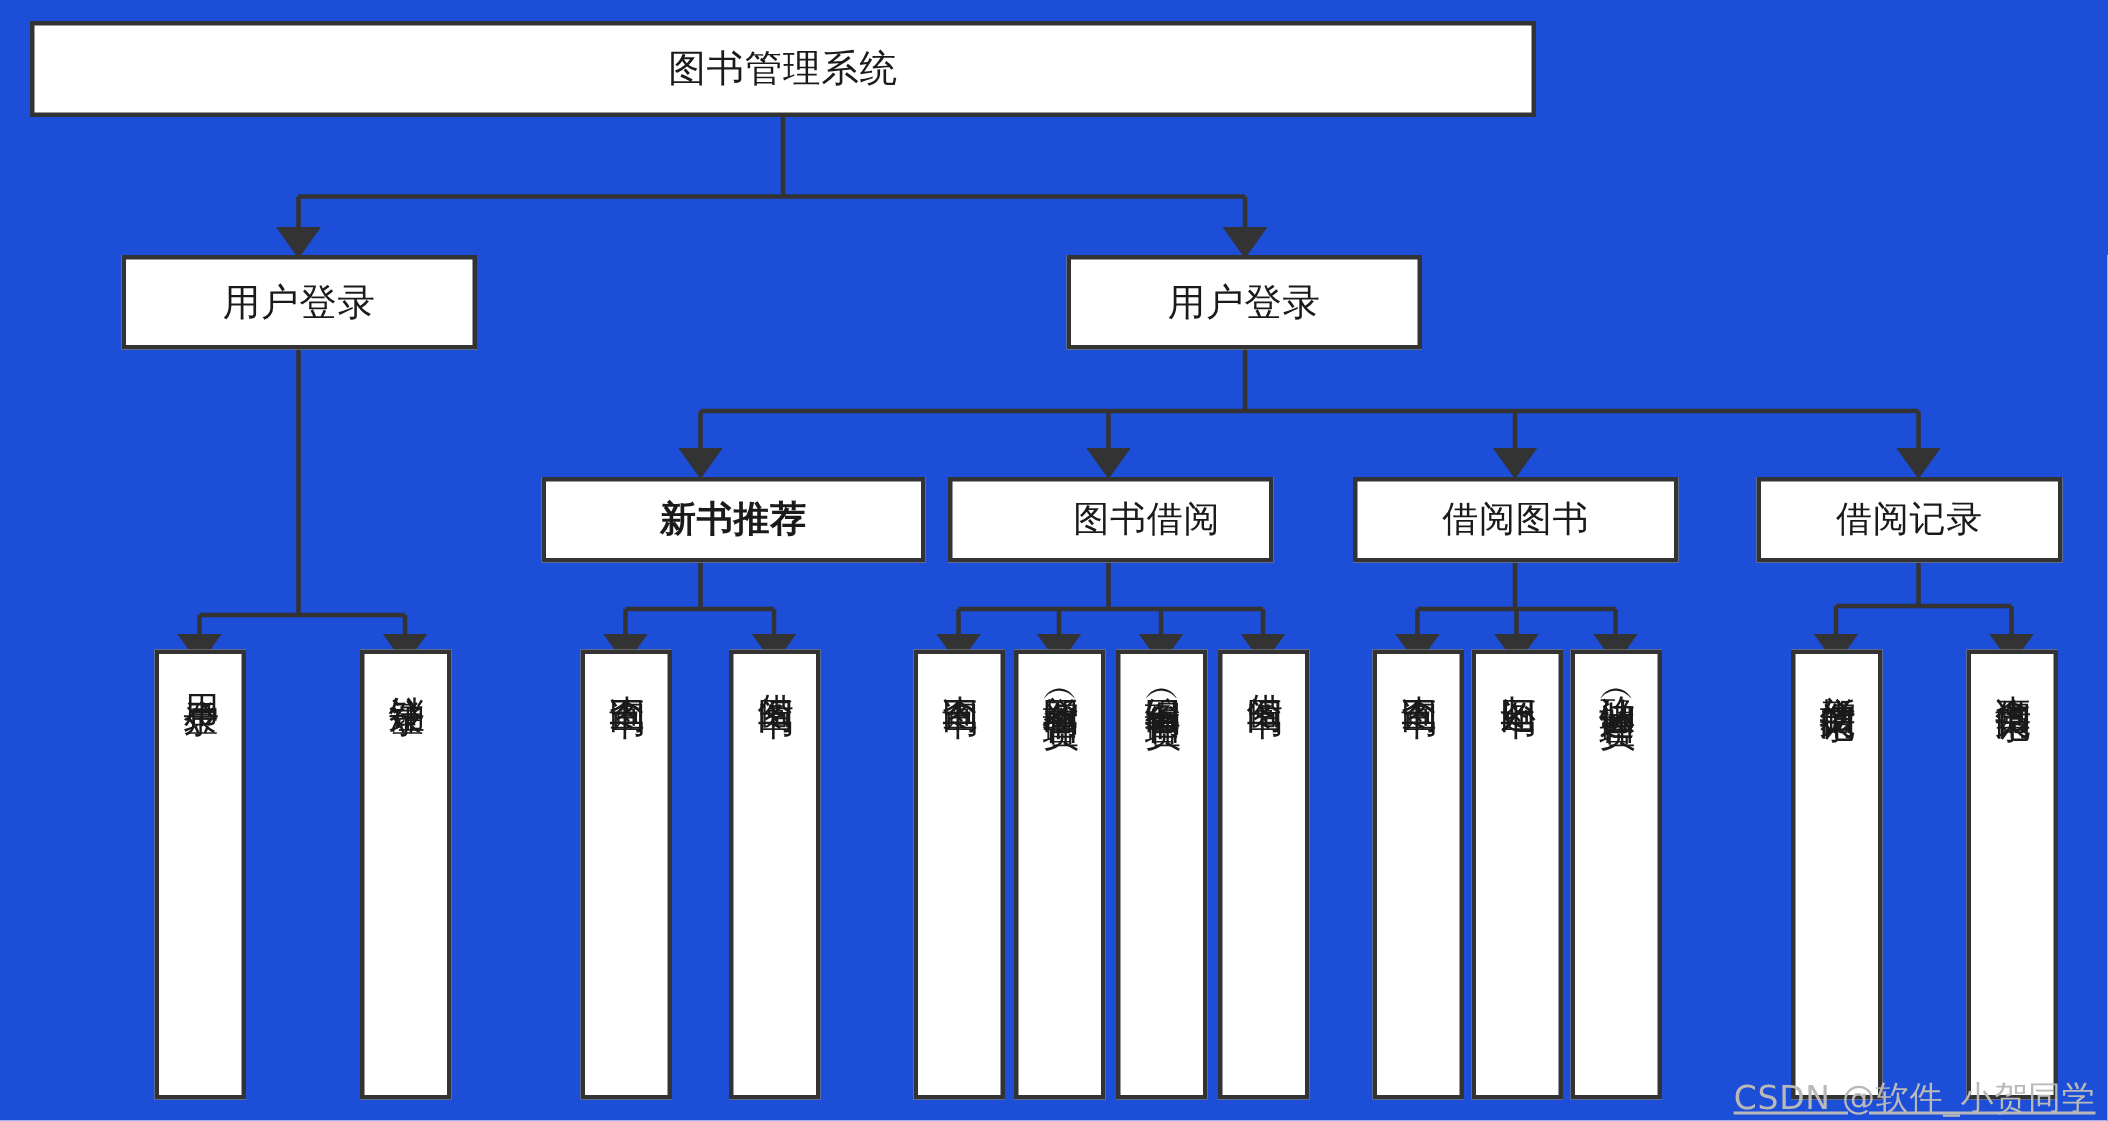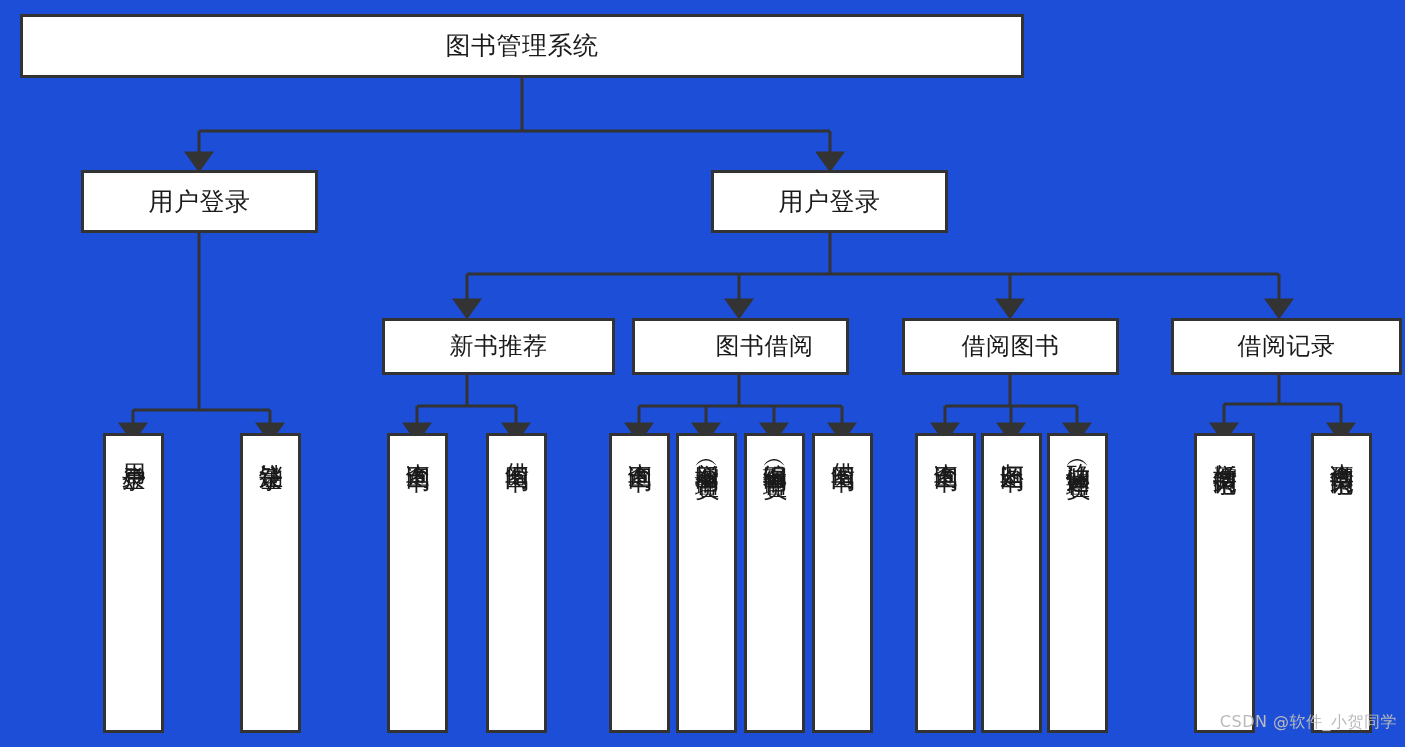--- a/index.html
+++ b/index.html
@@ -68,26 +68,27 @@
     writing-mode: vertical-rl;
     text-orientation: upright;
     font-size: 24px;
     line-height: 1.05;
     letter-spacing: 2px;
     white-space: nowrap;
   }
   #watermark {
     position: absolute;
     right: 8px;
-    bottom: 14px;
-    font-size: 16px;
+    bottom: 0;
+    font-size: 22px;
     color: #b9b9b9;
     letter-spacing: 0.5px;
     z-index: 5;
     white-space: nowrap;
+    text-decoration: underline;
   }
 </style>
 </head>
 <body>
 
 <div id="canvas">
 
   <svg id="edges" viewBox="0 0 1405 747">
     <defs>
       <marker id="arrow" markerWidth="10" markerHeight="10" refX="3.2" refY="5" orient="auto" markerUnits="strokeWidth">
@@ -143,33 +144,33 @@
   </div>
 
   <div class="node horiz lvl2" style="left:81px; top:170px; width:237px; height:63px;">
     <span class="label">用户登录</span>
   </div>
 
   <div class="node horiz lvl2" style="left:711px; top:170px; width:237px; height:63px;">
     <span class="label">用户登录</span>
   </div>
 
-  <div class="node horiz lvl3" style="left:382px; top:318px; width:233px; height:57px;">
+  <div class="node horiz lvl3" style="left:361px; top:318px; width:256px; height:57px;font-weight:bold;">
     <span class="label">新书推荐</span>
   </div>
 
   <div class="node horiz lvl3" style="left:632px; top:318px; width:217px; height:57px;padding-left:48px;">
     <span class="label">图书借阅</span>
   </div>
 
   <div class="node horiz lvl3" style="left:902px; top:318px; width:217px; height:57px;">
     <span class="label">借阅图书</span>
   </div>
 
-  <div class="node horiz lvl3" style="left:1171px; top:318px; width:231px; height:57px;">
+  <div class="node horiz lvl3" style="left:1171px; top:318px; width:204px; height:57px;">
     <span class="label">借阅记录</span>
   </div>
 
   <div class="node vert" style="left:103px; top:433px; width:61px; height:300px;">
     <span class="label">用户登录</span>
   </div>
 
   <div class="node vert" style="left:240px; top:433px; width:61px; height:300px;">
     <span class="label">注销登录</span>
   </div>

